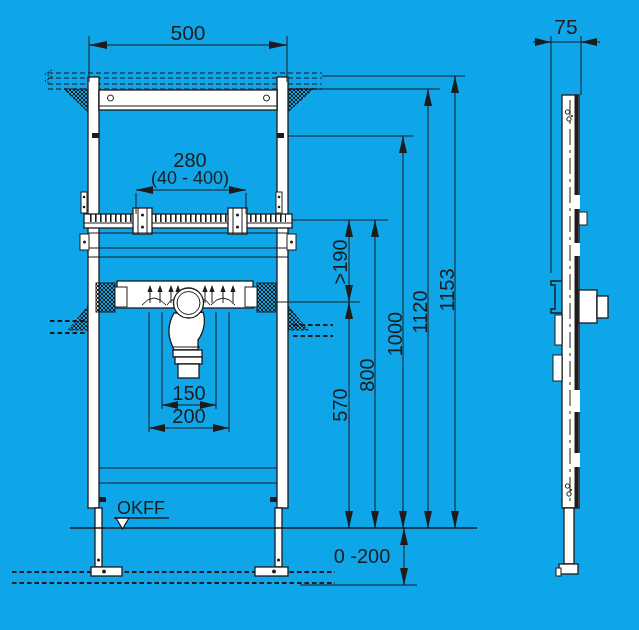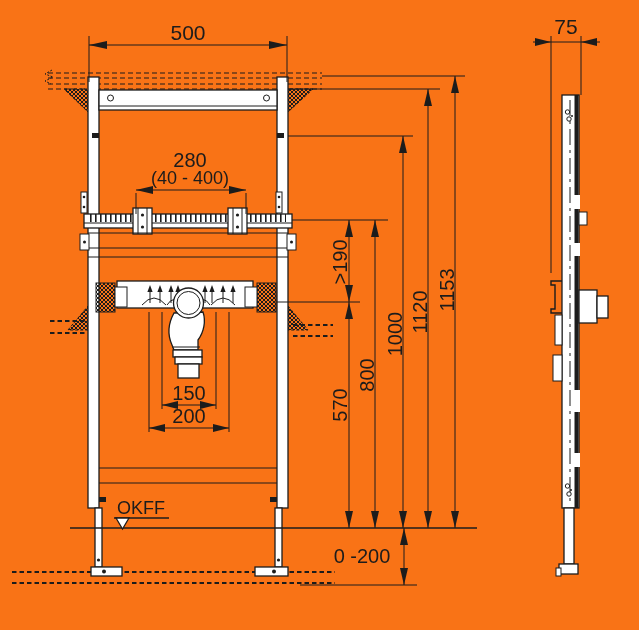--- a/index.html
+++ b/index.html
@@ -1,16 +1,16 @@
 <!DOCTYPE html>
 <html><head>
 <meta charset="utf-8">
 <style>
   html,body{margin:0;padding:0;background:#fff;}
-  .stage{width:639px;height:630px;background:#f97316;position:relative;overflow:hidden;
+  .stage{width:639px;height:630px;background:#0ea5e9;position:relative;overflow:hidden;
          font-family:"Liberation Sans", sans-serif;}
   svg{display:block;}
   .ln{stroke:#1c1c1c;stroke-width:1;fill:none;}
   .ln2{stroke:#1c1c1c;stroke-width:1.4;fill:none;}
   .wh{fill:#ffffff;stroke:#1c1c1c;stroke-width:1.3;}
   .whthin{fill:#ffffff;stroke:#1c1c1c;stroke-width:1;}
   .blk{fill:#1c1c1c;stroke:none;}
   .dash{stroke:#1c1c1c;stroke-width:2.2;fill:none;stroke-dasharray:4.5 3;}
   .dashthin{stroke:#1c1c1c;stroke-width:1.1;fill:none;stroke-dasharray:5 3;}
   .dimtxt{fill:#1c1c1c;font-size:21px;}

